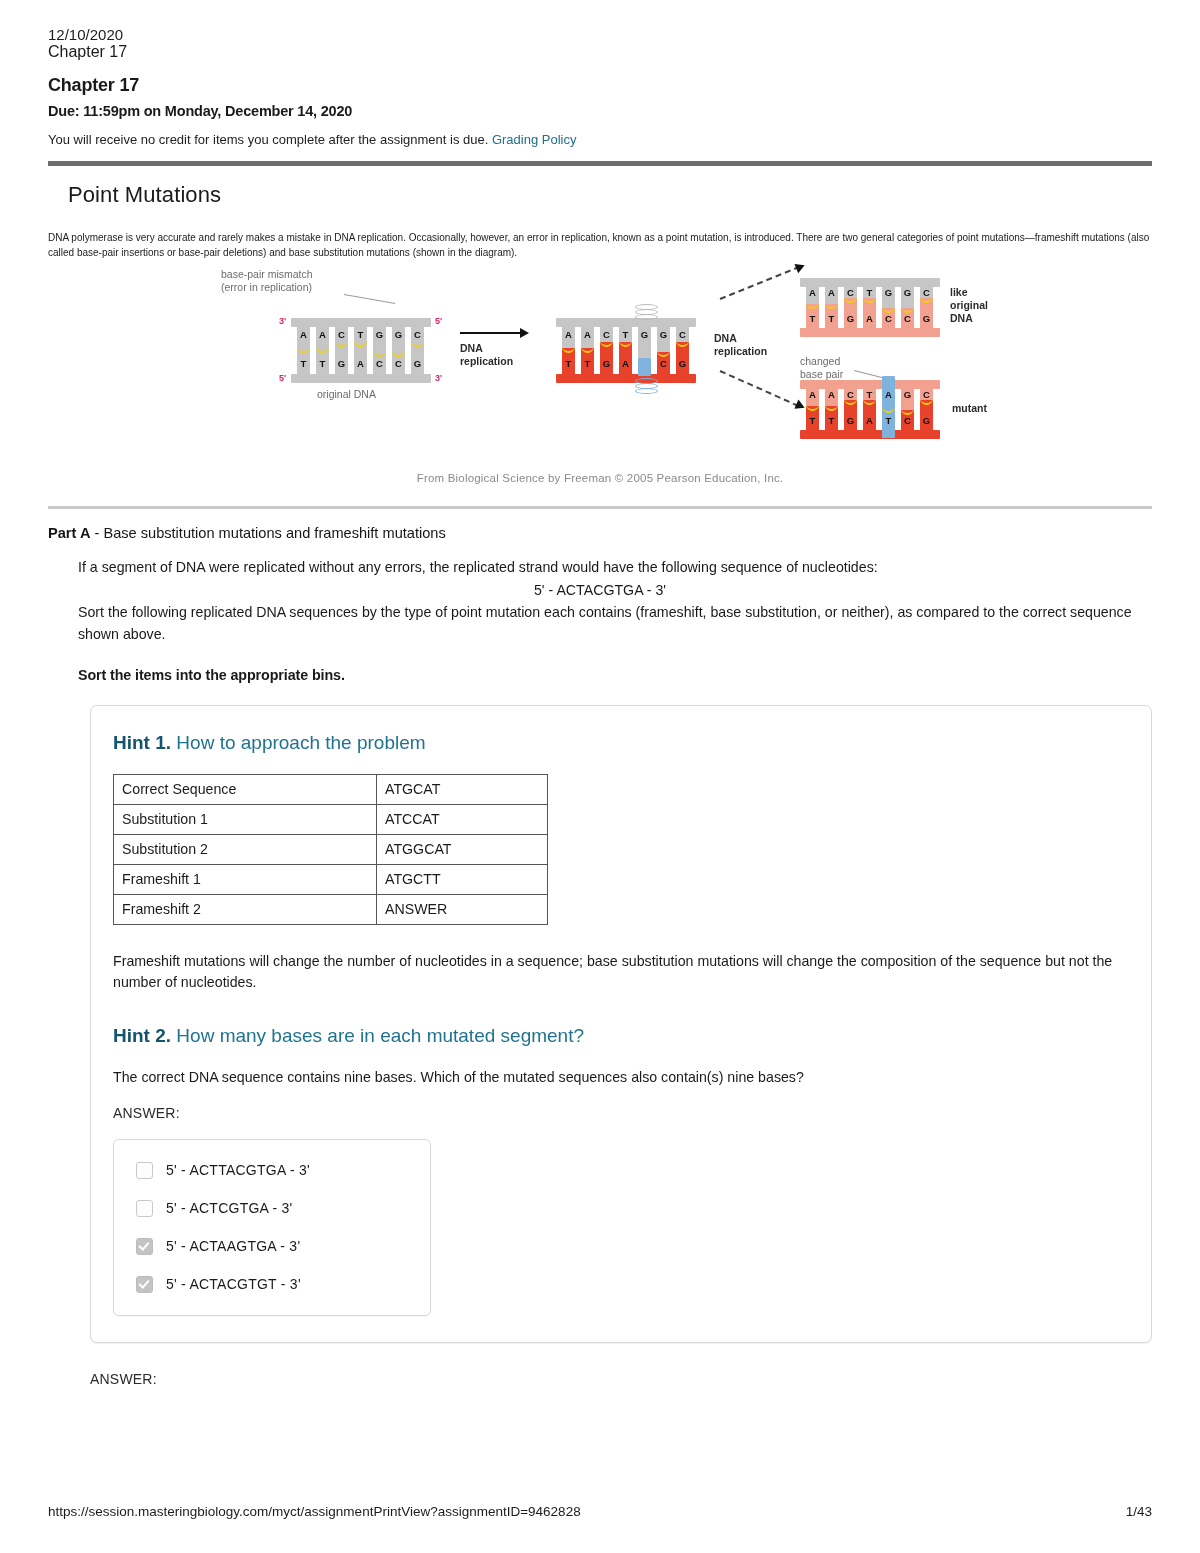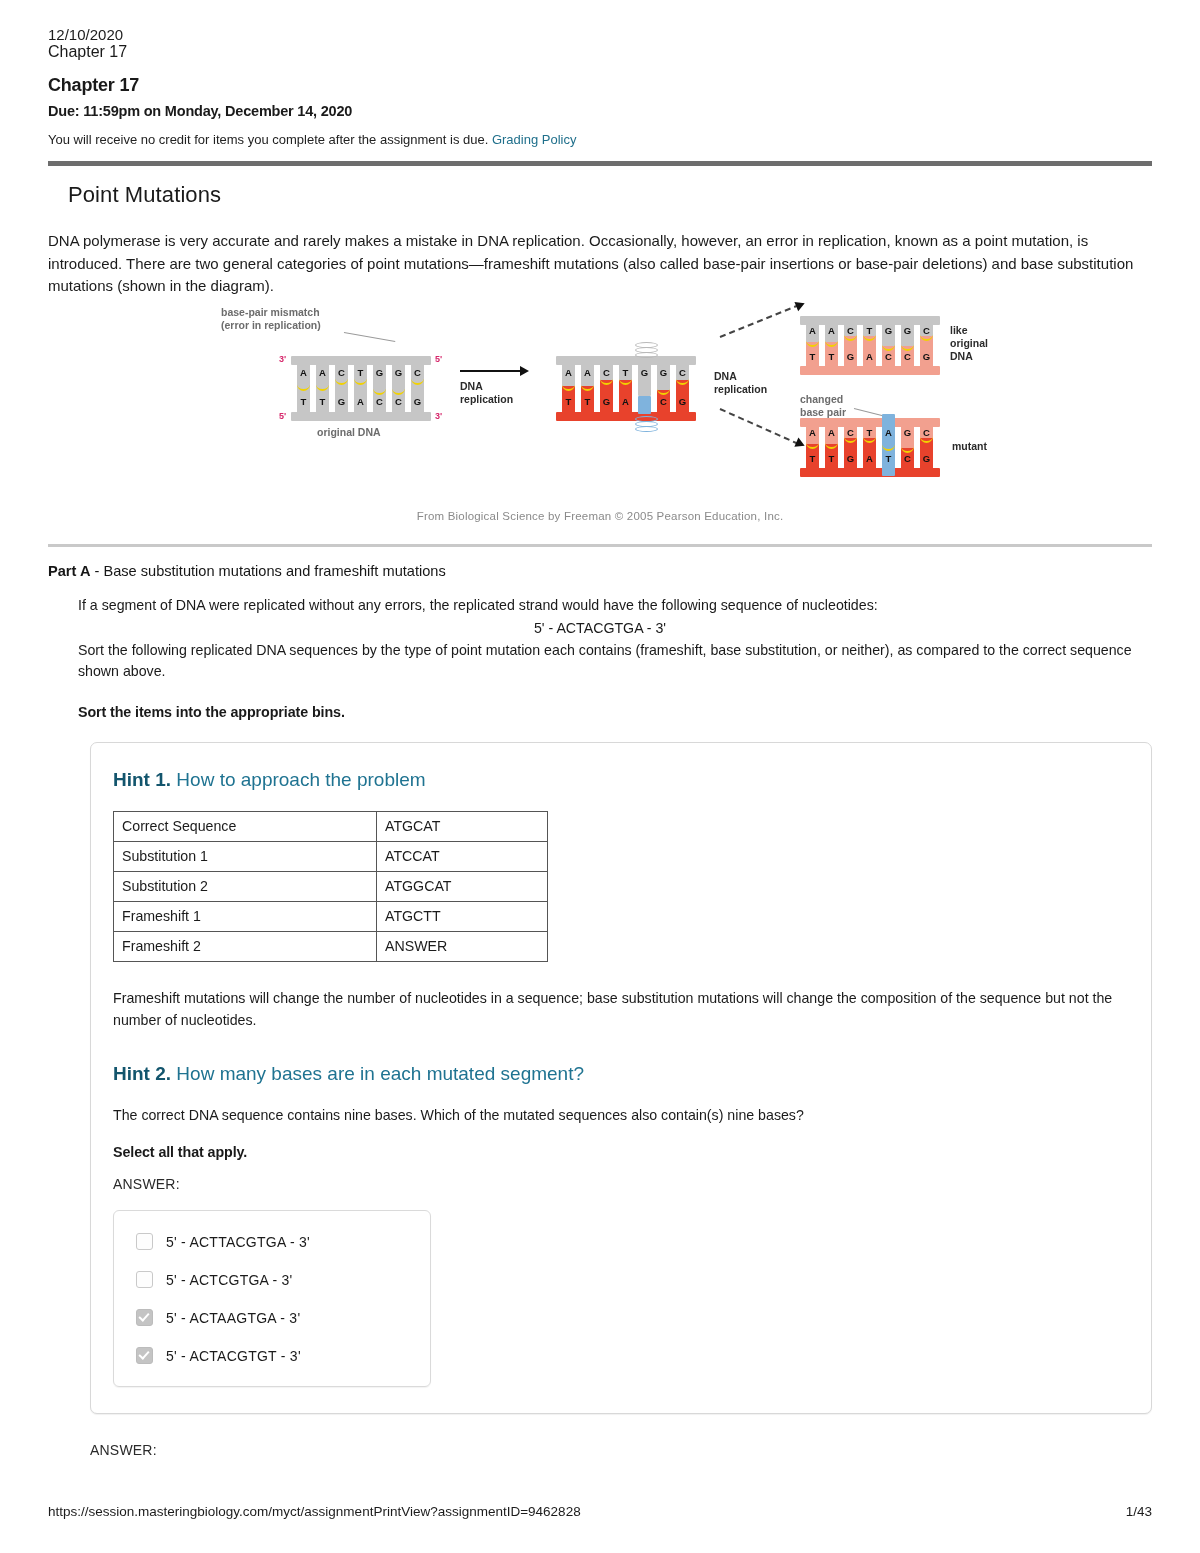--- a/index.html
+++ b/index.html
@@ -73,21 +73,21 @@
 
   
   .section-title {
     font-size: 22px;
     margin: 16px 0 0 20px;
     color: #1a1a1a;
     font-weight: normal;
     letter-spacing: 0.1px;
   }
   .body-text {
-    font-size: 15px;
+    font-size: 10px;
     line-height: 1.5;
     margin-top: 22px;
     color: #1b1b1b;
   }
 
   
   .figure {
     margin-top: 10px;
     position: relative;
     height: 200px;
@@ -135,21 +135,20 @@
     position: absolute;
     font-size: 9px;
     font-weight: bold;
     color: #d6266a;
   }
   .fig-text {
     position: absolute;
     font-size: 10.5px;
     color: #6c6c6c;
     line-height: 1.25;
-    font-weight: bold;
   }
   .fig-label {
     position: absolute;
     font-size: 10.5px;
     color: #2b2b2b;
     font-weight: bold;
     line-height: 1.25;
   }
   .arrow-line {
     position: absolute;
@@ -620,21 +619,20 @@
     <div class="hint-para">Frameshift mutations will change the number of nucleotides in a sequence; base substitution mutations will change the composition of the sequence but not the number of nucleotides.</div>
 
     <div class="hint-spacer"></div>
 
     <div class="hint-title">
       <b>Hint 2.</b><span> How many bases are in each mutated segment?</span>
     </div>
 
     <div class="hint-para">The correct DNA sequence contains nine bases. Which of the mutated sequences also contain(s) nine bases?</div>
 
-    <div class="bold-line">Select all that apply.</div>
 
     <div class="answer-label">ANSWER:</div>
 
     <div class="choices">
       <div class="choice">
         <span class="cbox"></span>
         <span class="choice-label">5' - ACTTACGTGA - 3'</span>
       </div>
       <div class="choice">
         <span class="cbox"></span>

